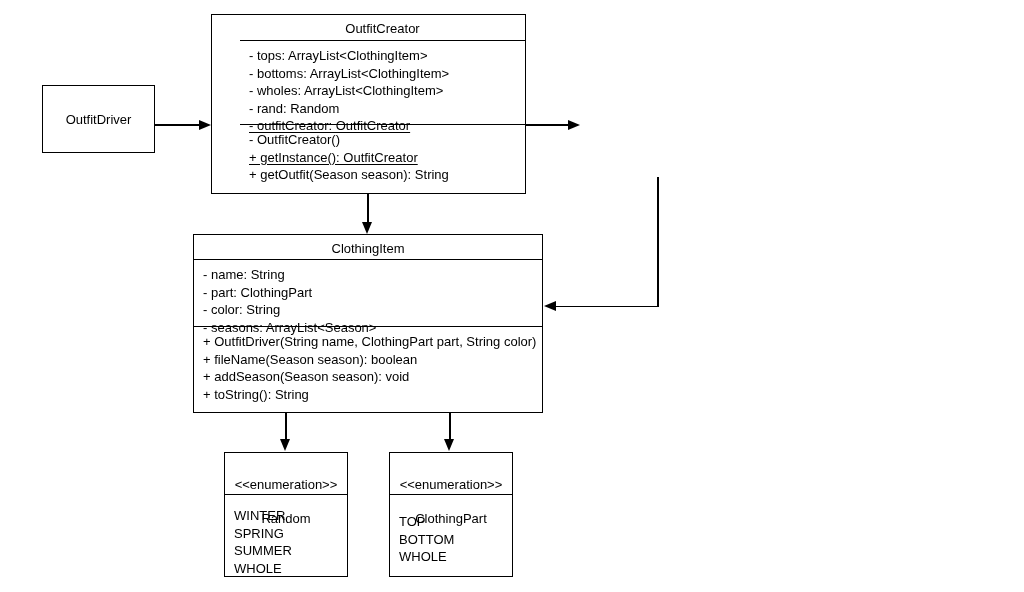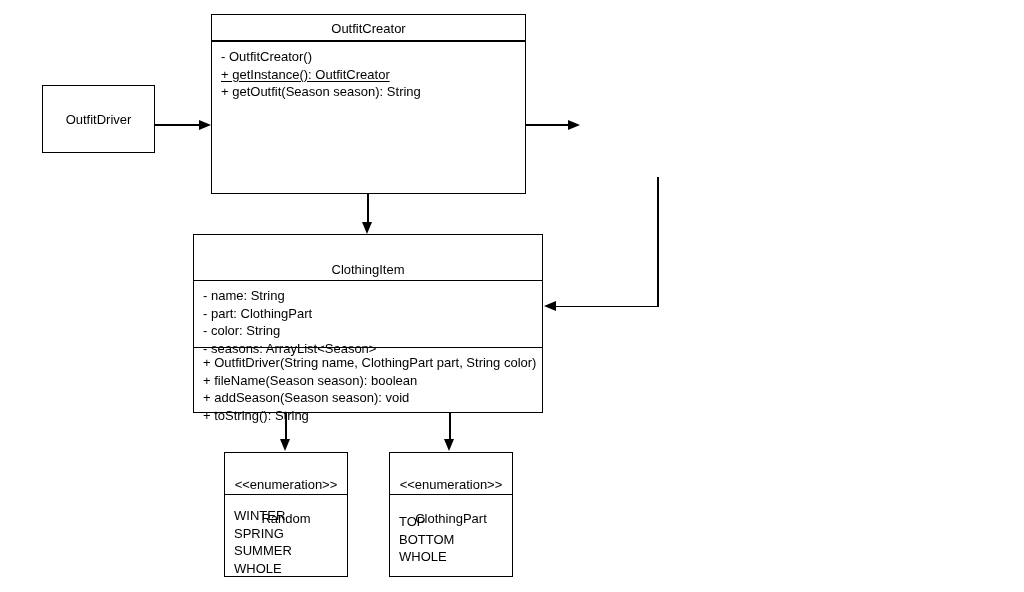--- a/index.html
+++ b/index.html
@@ -115,34 +115,41 @@
   <div class="conn conn-v" style="left:285px; top:413px; height:28px;"></div>
   <div class="arrow arrow-down" style="left:280.3px; top:439px;"></div>
 
   <div class="conn conn-v" style="left:449px; top:413px; height:28px;"></div>
   <div class="arrow arrow-down" style="left:444.3px; top:439px;"></div>
 
   <div class="uml-box" style="left:18px; top:85px; width:113px; height:68px; display:flex; align-items:center; justify-content:center;margin-left:24px;">
     <div class="uml-title" style="padding:0;">OutfitDriver</div>
   </div>
 
-  <div class="uml-box" style="left:211px; top:14px; width:315px; height:180px;">
+  <div class="uml-box" style="left:211px; top:14px; width:315px; height:180px;padding-left:28px;">
     <div class="uml-title" style="height:25px;">OutfitCreator</div>
     <div class="divider"></div>
+    <div class="uml-compartment" style="height:83px;">
+      <div class="member">- tops: ArrayList&lt;ClothingItem&gt;</div>
+      <div class="member">- bottoms: ArrayList&lt;ClothingItem&gt;</div>
+      <div class="member">- wholes: ArrayList&lt;ClothingItem&gt;</div>
+      <div class="member">- rand: Random</div>
+      <div class="member static">- outfitCreator: OutfitCreator</div>
+    </div>
     <div class="divider"></div>
     <div class="uml-compartment">
       <div class="member">- OutfitCreator()</div>
       <div class="member static">+ getInstance(): OutfitCreator</div>
       <div class="member">+ getOutfit(Season season): String</div>
     </div>
   </div>
 
 
   <div class="uml-box" style="left:193px; top:234px; width:350px; height:179px;">
-    <div class="uml-title" style="height:24px;margin-top:21px;">ClothingItem</div>
+    <div class="uml-title" style="height:24px;">ClothingItem</div>
     <div class="divider"></div>
     <div class="uml-compartment" style="height:66px;">
       <div class="member">- name: String</div>
       <div class="member">- part: ClothingPart</div>
       <div class="member">- color: String</div>
       <div class="member">- seasons: ArrayList&lt;Season&gt;</div>
     </div>
     <div class="divider"></div>
     <div class="uml-compartment">
       <div class="member">+ OutfitDriver(String name, ClothingPart part, String color)</div>

